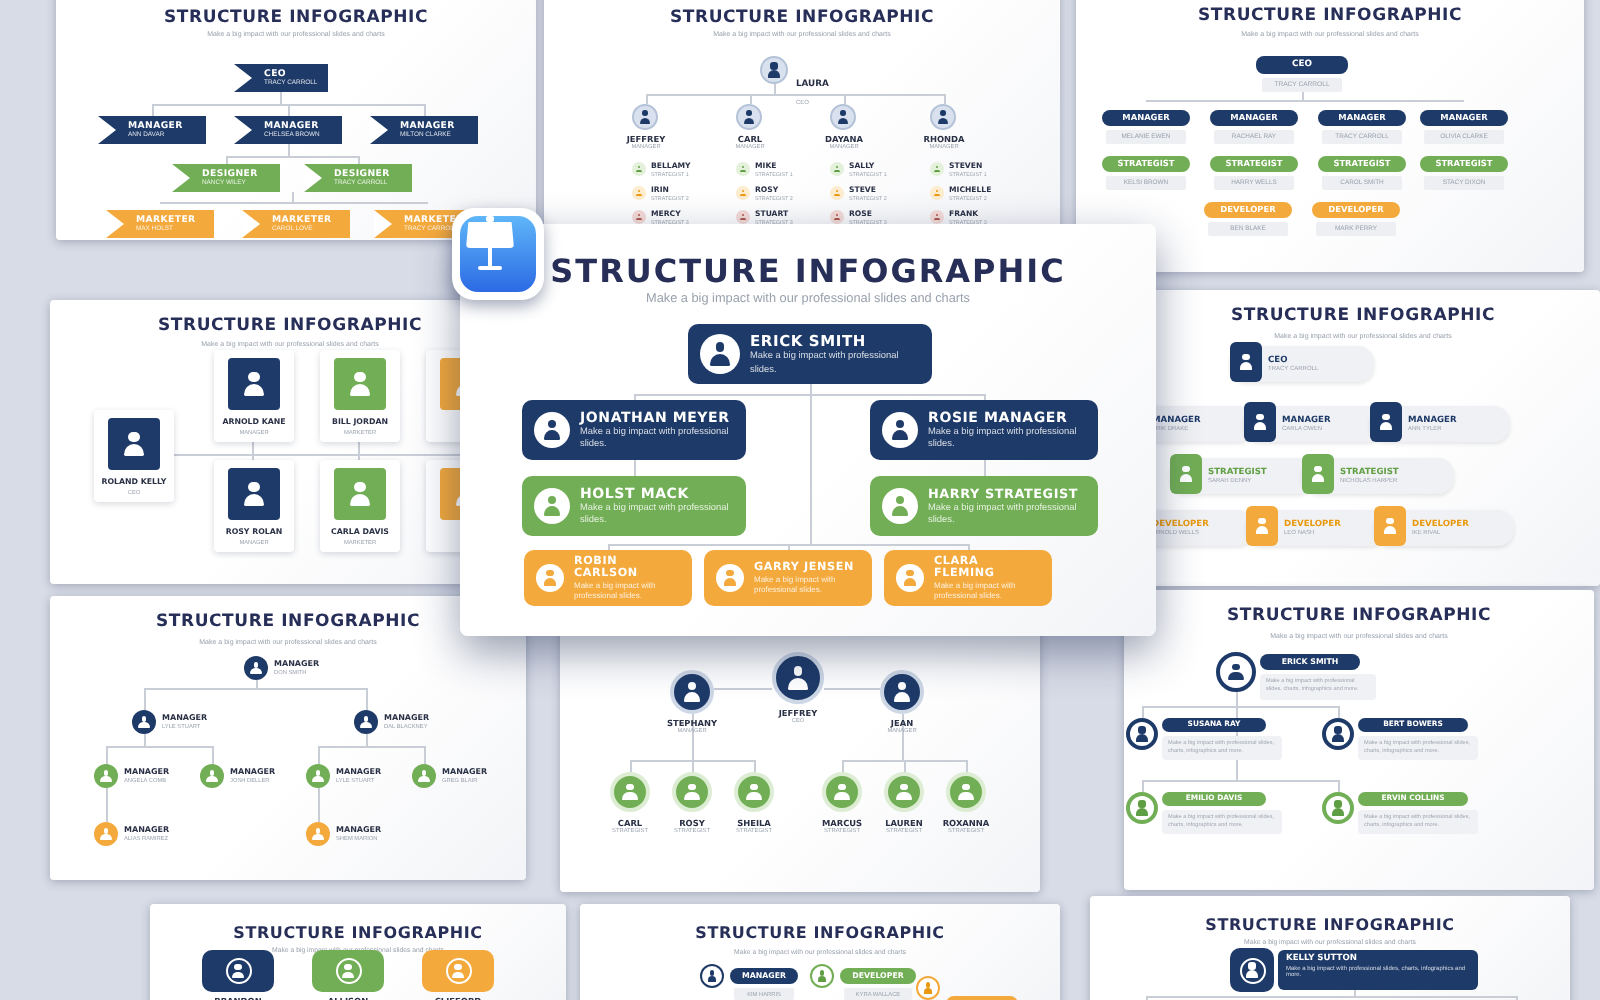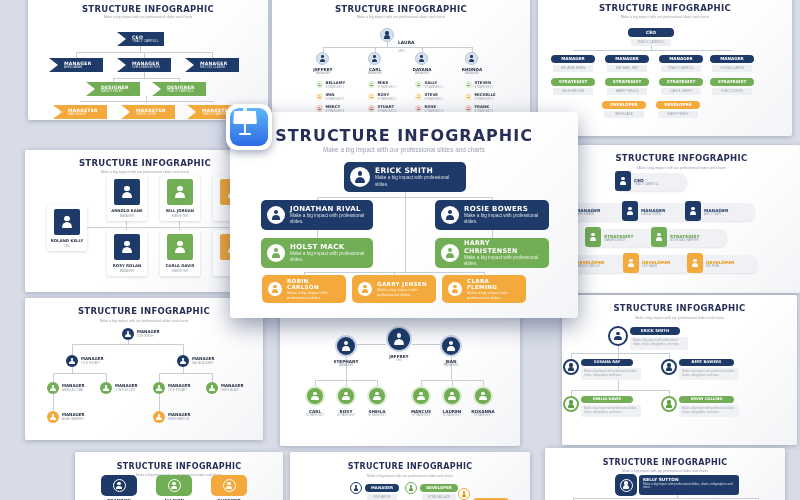--- a/index.html
+++ b/index.html
@@ -779,48 +779,48 @@
       <span>
           <span class="nm" style="font-size:7.5px">ERICK SMITH</span>
           <span class="ds">Make a big impact with professional slides.</span>
         </span>
     </div>
     <div class="ccard navy" style="left:31px;top:88px;width:112px;height:30px">
       <span class="av" style="width:18px;height:18px">
           <span class="p" style="font-size:11px;color:#1e3a68"></span>
         </span>
       <span>
-          <span class="nm">JONATHAN RIVAL</span>
+          <span class="nm">JONATHAN MEYER</span>
           <span class="ds">Make a big impact with professional slides.</span>
         </span>
     </div>
     <div class="ccard navy" style="left:205px;top:88px;width:114px;height:30px">
       <span class="av" style="width:18px;height:18px">
           <span class="p" style="font-size:11px;color:#1e3a68"></span>
         </span>
       <span>
-          <span class="nm">ROSIE BOWERS</span>
+          <span class="nm">ROSIE MANAGER</span>
           <span class="ds">Make a big impact with professional slides.</span>
         </span>
     </div>
     <div class="ccard green" style="left:31px;top:126px;width:112px;height:30px">
       <span class="av" style="width:18px;height:18px">
           <span class="p" style="font-size:11px;color:#72ae55"></span>
         </span>
       <span>
           <span class="nm">HOLST MACK</span>
           <span class="ds">Make a big impact with professional slides.</span>
         </span>
     </div>
     <div class="ccard green" style="left:205px;top:126px;width:114px;height:30px">
       <span class="av" style="width:18px;height:18px">
           <span class="p" style="font-size:11px;color:#72ae55"></span>
         </span>
       <span>
-          <span class="nm" style="font-size:6.4px">HARRY CHRISTENSEN</span>
+          <span class="nm" style="font-size:6.4px">HARRY STRATEGIST</span>
           <span class="ds">Make a big impact with professional slides.</span>
         </span>
     </div>
     <div class="ccard orange" style="left:32px;top:163px;width:84px;height:28px">
       <span class="av" style="width:14px;height:14px">
           <span class="p" style="font-size:9px;color:#f3a93c"></span>
         </span>
       <span>
           <span class="nm" style="font-size:5.6px">ROBIN CARLSON</span>
           <span class="ds" style="font-size:4px">Make a big impact with professional slides.</span>

